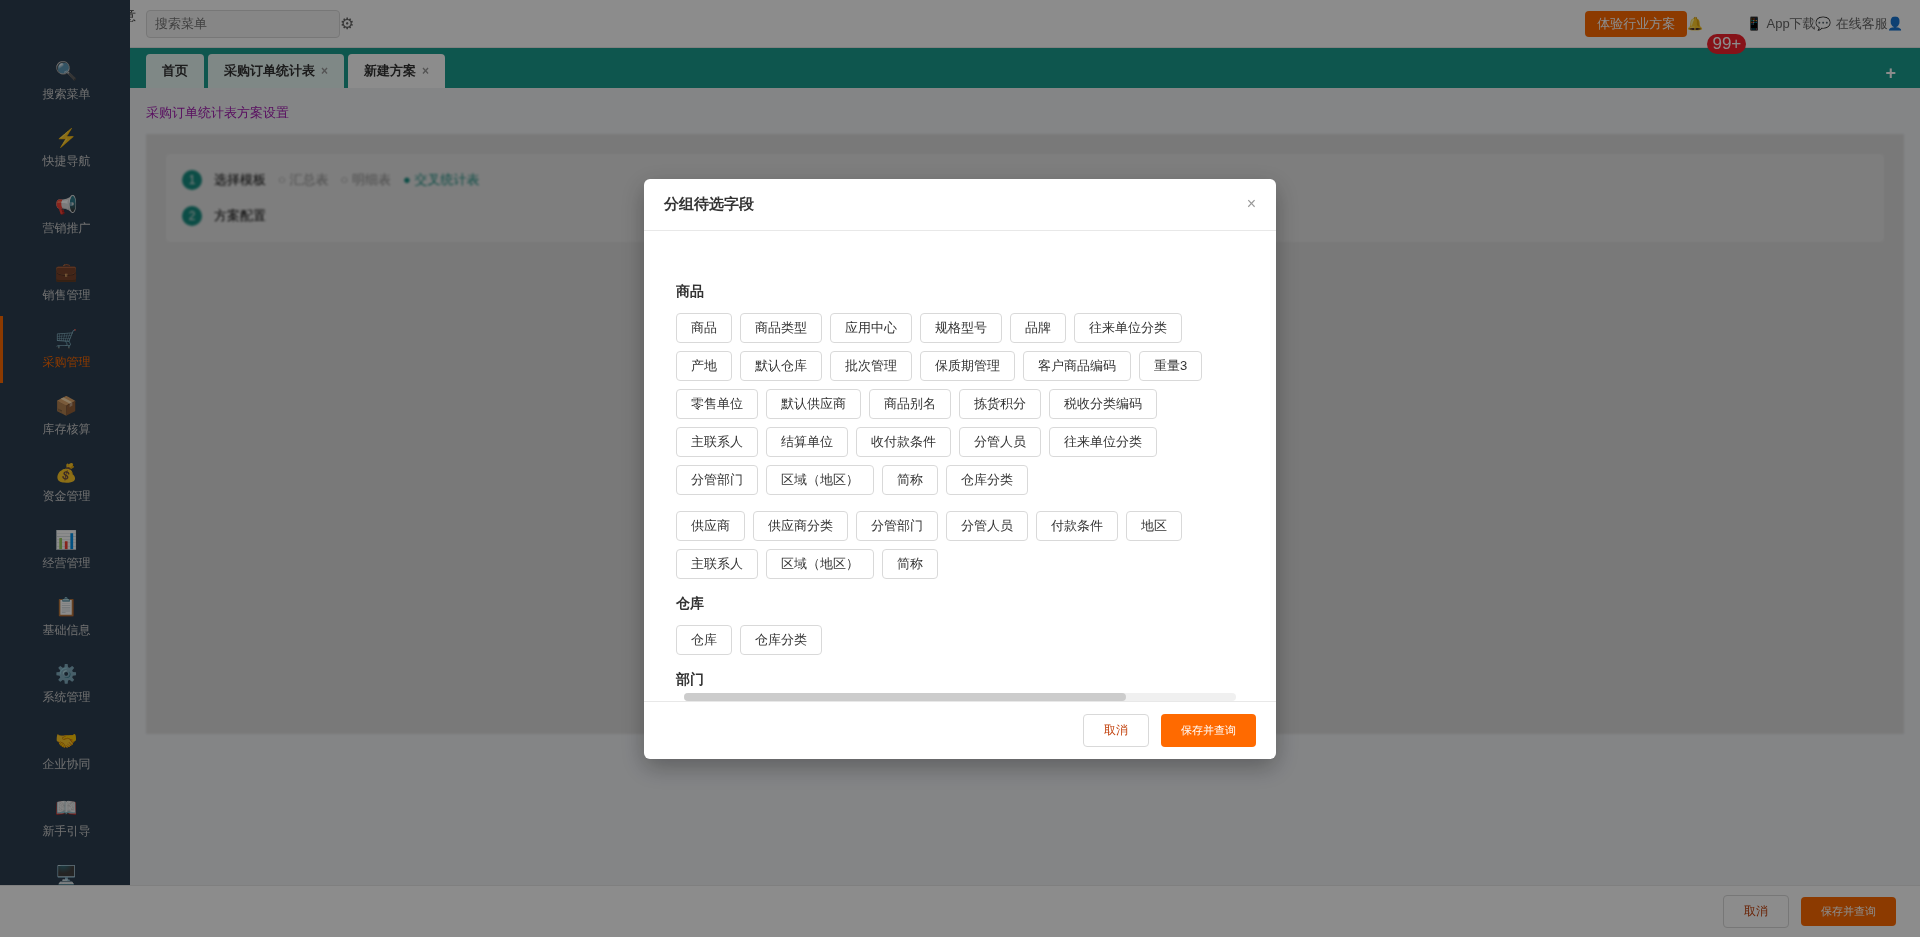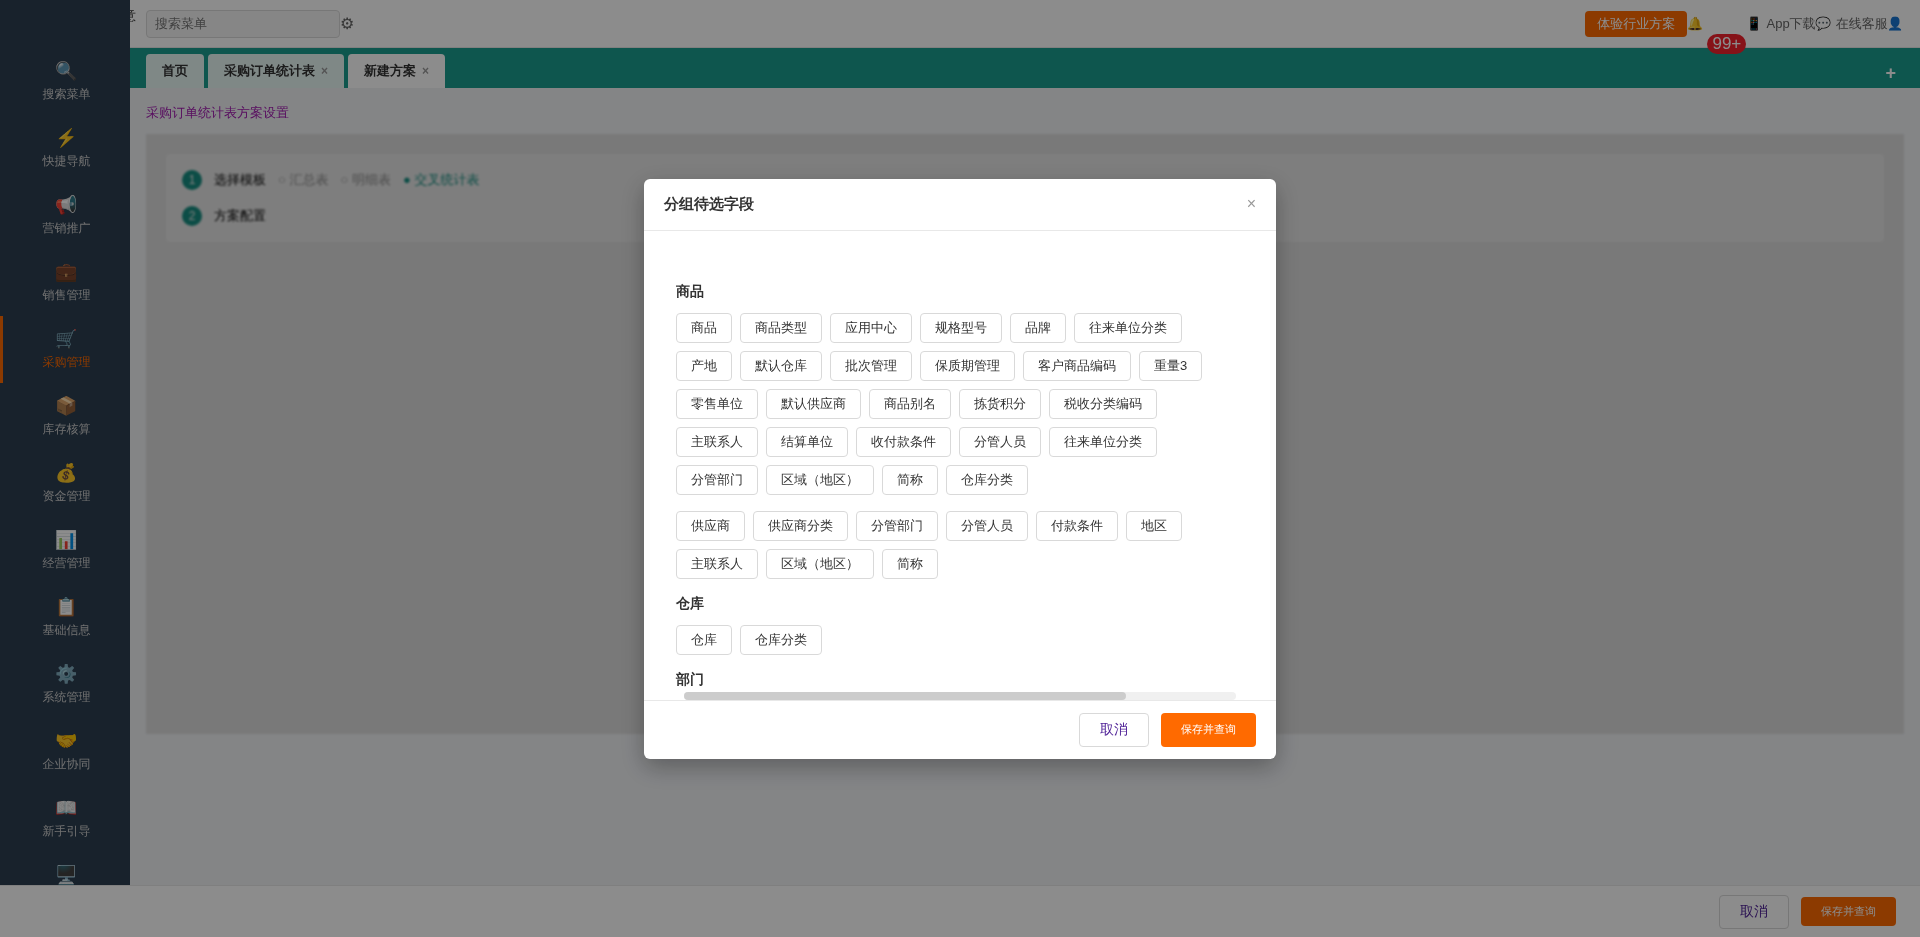--- a/index.html
+++ b/index.html
@@ -173,22 +173,22 @@
       margin: 0 20px;
       border-radius: 4px;
       position: relative;
     }
     .h-scrollbar-thumb {
       height: 100%; width: 80%; background: #ccc; border-radius: 4px; position: absolute; left: 0;
     }
 
     
     .btn-cancel {
-      border: 1px solid #d9d9d9; background: #fff; color: #4c1d95;
-      padding: 7px 20px; border-radius: 4px; cursor: pointer; font-size: 14px;
+      border: 1px solid #d9d9d9; background: #fff; color: #c2410c;
+      padding: 7px 20px; border-radius: 4px; cursor: pointer; font-size: 12px;
     }
     .btn-primary {
       background: #ff6a00; border: none; color: #fff;
       padding: 7px 20px; border-radius: 4px; cursor: pointer; font-size: 11px;
     }
 
     
     .bottom-bar {
       position: fixed;
       bottom: 0; right: 0; left: 0;

